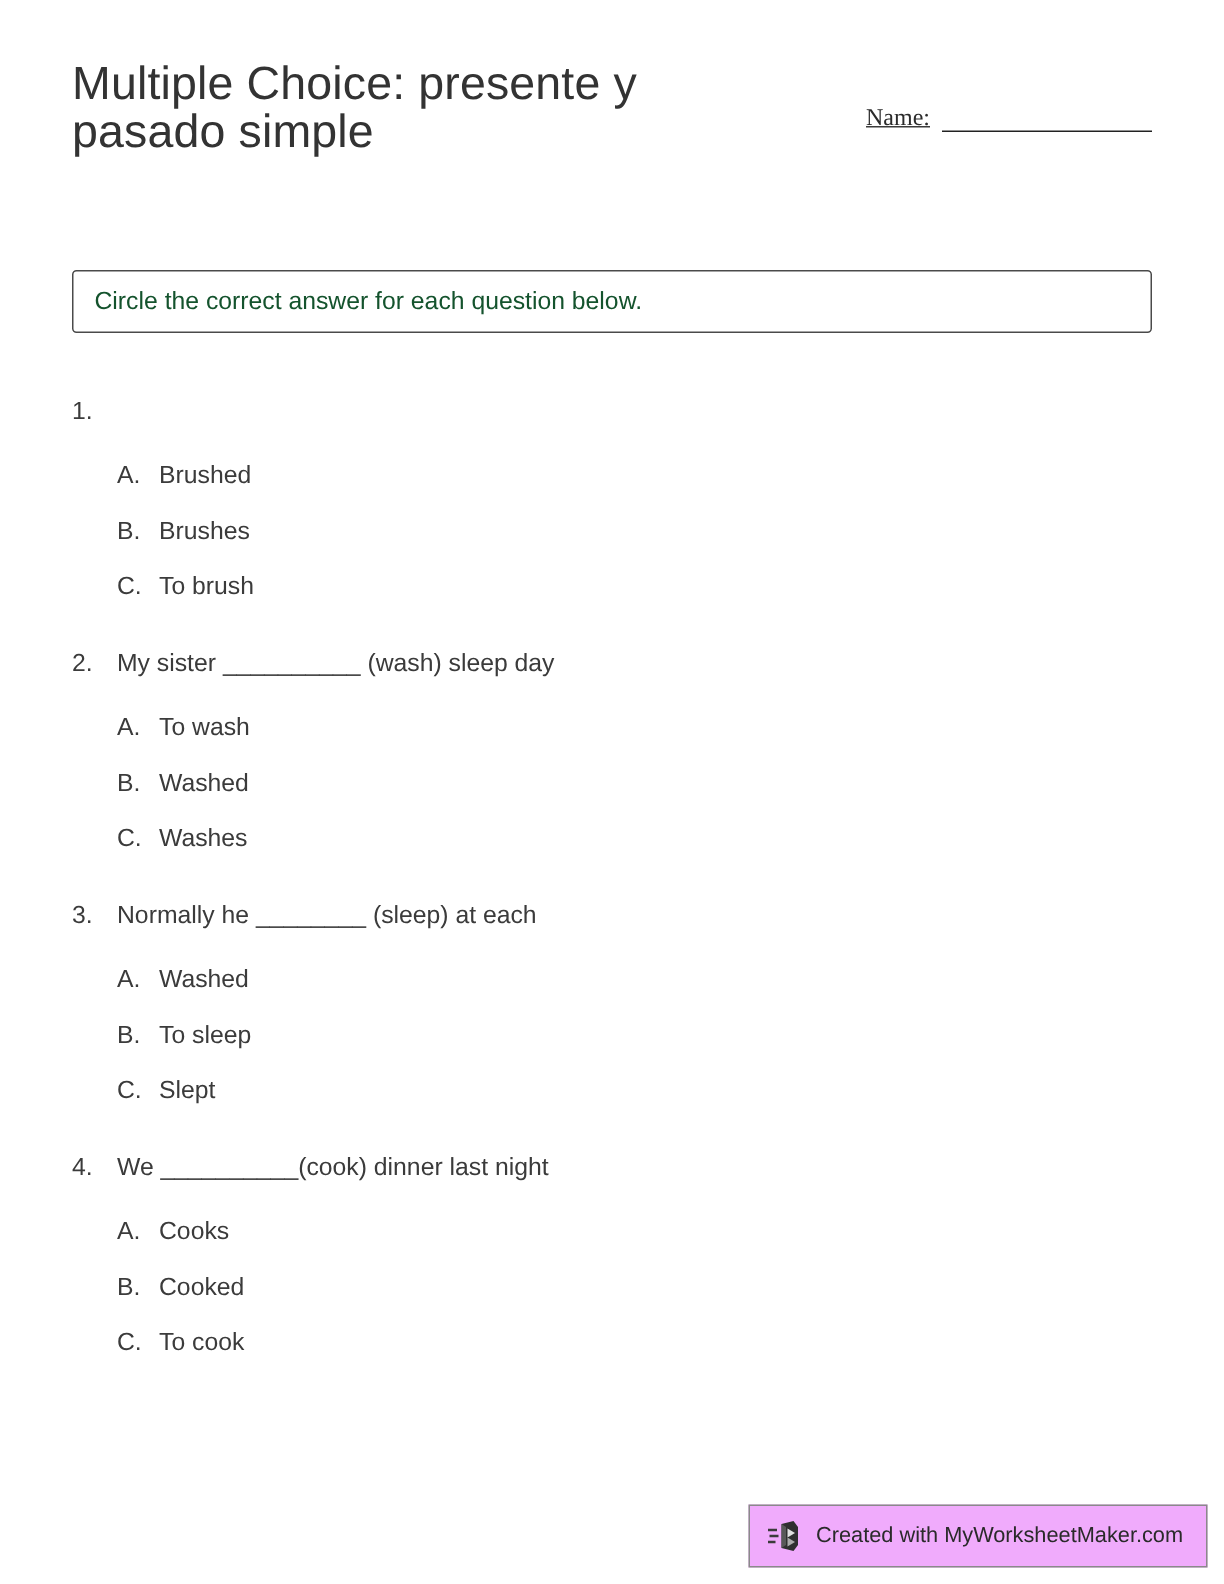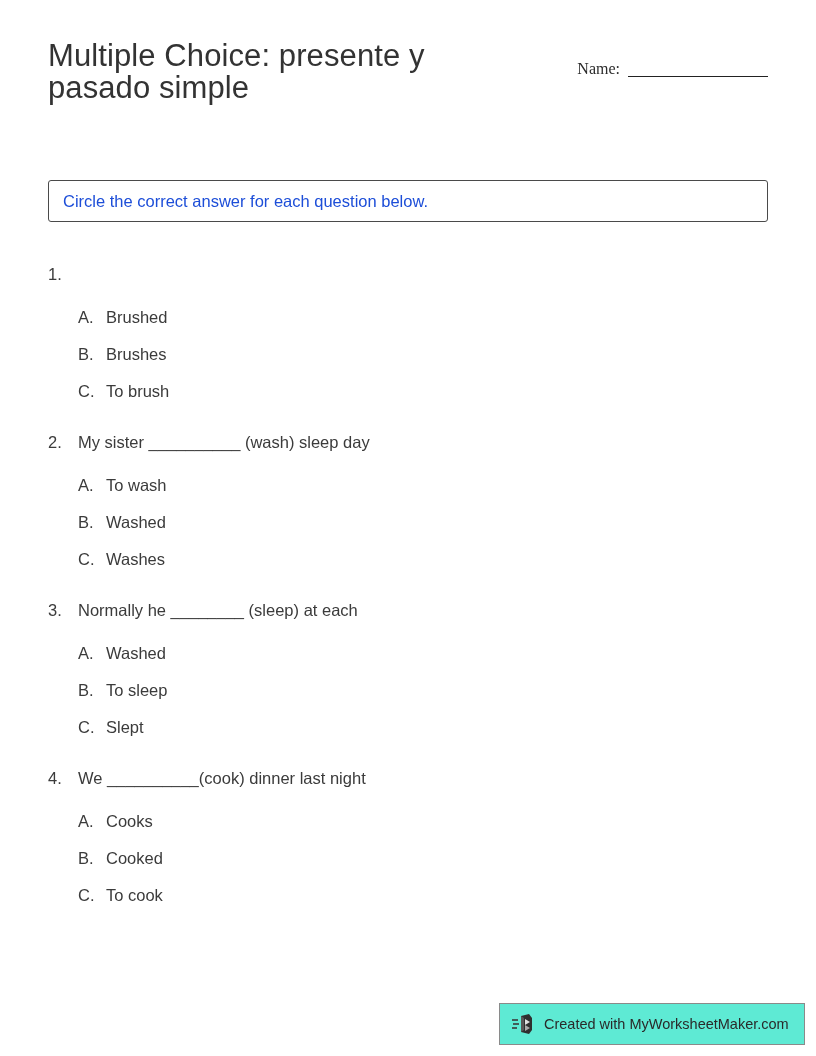--- a/index.html
+++ b/index.html
@@ -43,23 +43,24 @@
   }
 
   .namedate {
     position: absolute;
     top: 10px;
     right: 0;
     width: 200px;
   }
   .nd-row {
     display: flex;
-    align-items: center;
+    align-items: flex-end;
     justify-content: flex-end;
     height: 38px;
+    text-decoration: underline;
   }
   .nd-label {
     font-family: "Liberation Serif", serif;
     font-size: 16px;
     color: #2b2b2b;
     padding-right: 8px;
     white-space: nowrap;
   }
   .nd-line {
     width: 140px;
@@ -78,21 +79,21 @@
     border-radius: 3px;
     box-sizing: border-box;
     display: flex;
     align-items: center;
     background: #ffffff;
   }
   .instruction-text {
     padding-left: 14px;
     font-size: 16.5px;
     font-weight: 300;
-    color: #1d4ed8;
+    color: #14532d;
   }
 
   
   .questions {
     position: absolute;
     top: 262px;
     left: 48px;
     right: 48px;
   }
   .question-block {
@@ -136,21 +137,21 @@
 
   
   .footer-badge {
     position: absolute;
     left: 499px;
     top: 1003px;
     width: 306px;
     height: 42px;
     border: 1.2px solid #8a8a8a;
     box-sizing: border-box;
-    background: #5eead4;
+    background: #f0abfc;
     display: flex;
     align-items: center;
     padding-left: 12px;
   }
   .badge-logo {
     width: 24px;
     height: 22px;
     flex: 0 0 24px;
     margin-right: 8px;
     position: relative;

